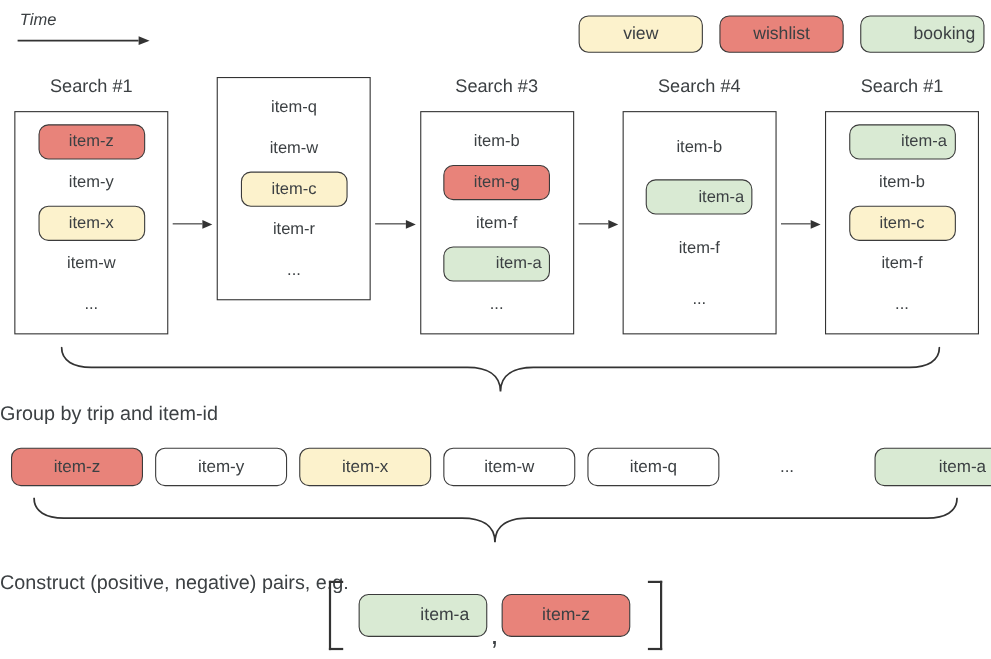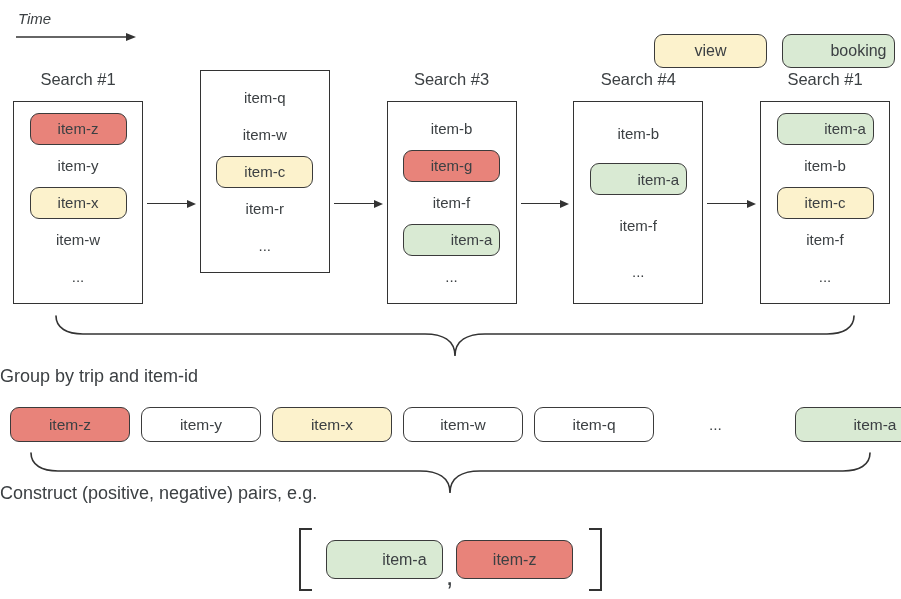--- a/index.html
+++ b/index.html
@@ -20,38 +20,38 @@
     background: #ffffff;
     overflow: hidden;
   }
 
   
   .time { position: absolute; left: 15px; top: 10px; }
   .time-label { font-style: italic; font-size: 15px; display: block; margin-left: 3px; }
   .time-arrow { display: block; margin-top: 4px; }
 
   
-  .legend { position: absolute; top: 14px; right: 6px; display: flex; gap: 15px; margin-top: 20px; }
+  .legend { position: absolute; top: 14px; right: 6px; display: flex; gap: 15px; }
   .legend .pill { width: 113px; height: 34px; font-size: 16px; }
 
   
   .pill {
     display: inline-flex; align-items: center; justify-content: center;
     border-radius: 9px; border: 1.8px solid transparent;
     font-size: 15px; color: var(--text); background: transparent;
   }
   .type-view     { background: var(--view);     border-color: var(--border); }
   .type-wishlist { background: var(--wishlist); border-color: var(--border); }
   .type-booking  { background: var(--booking);  border-color: var(--border); padding-left: 40px; }
   .type-neutral  { background: #ffffff;         border-color: var(--border); }
   .type-plain, .type-none { background: transparent; border-color: transparent; }
 
   
   .search-row { position: absolute; left: 13px; top: 70px; width: 877px; display: flex; }
-  .search-col { width: 130px; flex: none; }
+  .search-col { width: 140px; flex: none; }
   .search-title { text-align: center; font-size: 16.5px; margin-bottom: 12px; }
   .search-box {
     height: 203px; border: 1.5px solid var(--line); background: #fff;
     display: flex; flex-direction: column; justify-content: space-around;
     padding: 8px 0;
   }
   .srow { display: flex; justify-content: center; }
   .search-pill { min-width: 97px; height: 32px; }
 
   .connector { flex: 1 1 auto; display: flex; align-items: center; padding: 32px 4px 0 4px; height: 203px; box-sizing: content-box; }
@@ -59,21 +59,21 @@
   .conn-head { width: 0; height: 0; border-left: 9px solid var(--line); border-top: 4.5px solid transparent; border-bottom: 4.5px solid transparent; }
 
   
   .brace { position: absolute; }
   .brace-1 { left: 55px; top: 315px; }
   .brace-2 { left: 30px; top: 452px; }
 
   
   .caption { position: absolute; left: 0; width: 100%; text-align: left; font-size: 18px; }
   .caption-group { top: 366px; }
-  .caption-pairs { top: 483px; }
+  .caption-pairs { top: 519px; }
 
   
   .grouped-row { position: absolute; left: 10px; top: 407px; display: flex; align-items: center; }
   .grouped-row .pill { width: 120px; height: 35px; margin-right: 11px; font-size: 15.5px; }
   .grouped-row .ellipsis { margin-left: 44px; width: auto; border: none; background: transparent; }
   .grouped-row .last { margin-left: 62px; margin-right: 0; }
 
   
   .pair-row { position: absolute; left: 0; top: 528px; width: 100%; display: flex; justify-content: center; align-items: center; }
   .bracket { width: 13px; height: 63px; flex: none; }
@@ -90,20 +90,21 @@
   <div class="time">
     <span class="time-label">Time</span>
     <svg class="time-arrow" width="122" height="12" viewBox="0 0 122 12">
       <line x1="1" y1="6" x2="111" y2="6" stroke="#333333" stroke-width="1.6"></line>
       <path d="M111,2 L121,6 L111,10 Z" fill="#333333"></path>
     </svg>
   </div>
 
   <div class="legend">
     <span class="pill type-view">view</span>
+    <span class="pill type-wishlist">wishlist</span>
     <span class="pill type-booking">booking</span>
   </div>
 
   <div class="search-row">
 
     <div class="search-col">
       <div class="search-title">Search #1</div>
       <div class="search-box">
         <div class="srow">
             <span class="pill search-pill type-wishlist">item-z</span>

